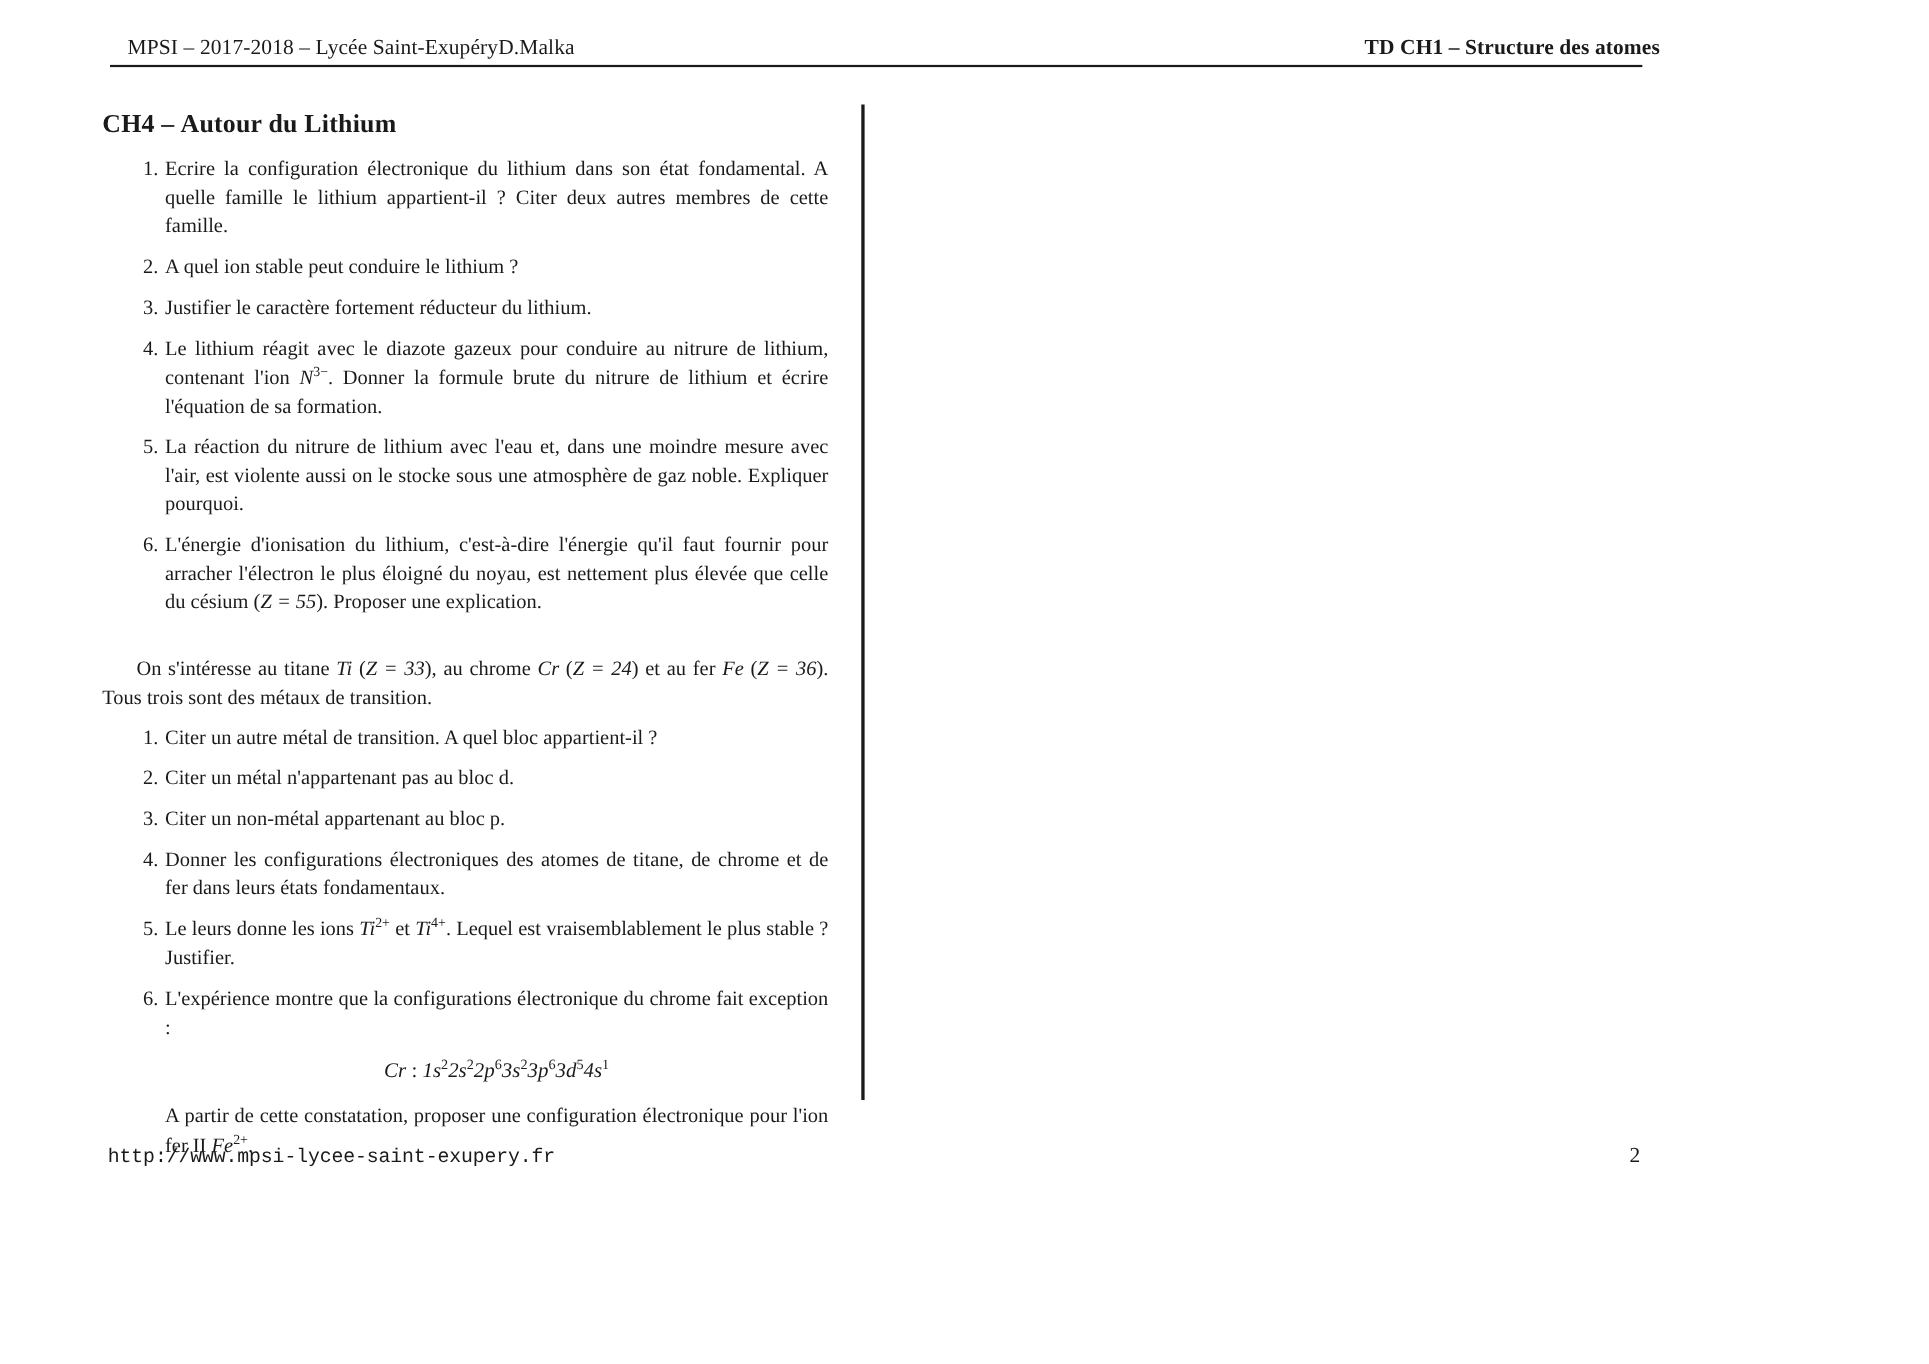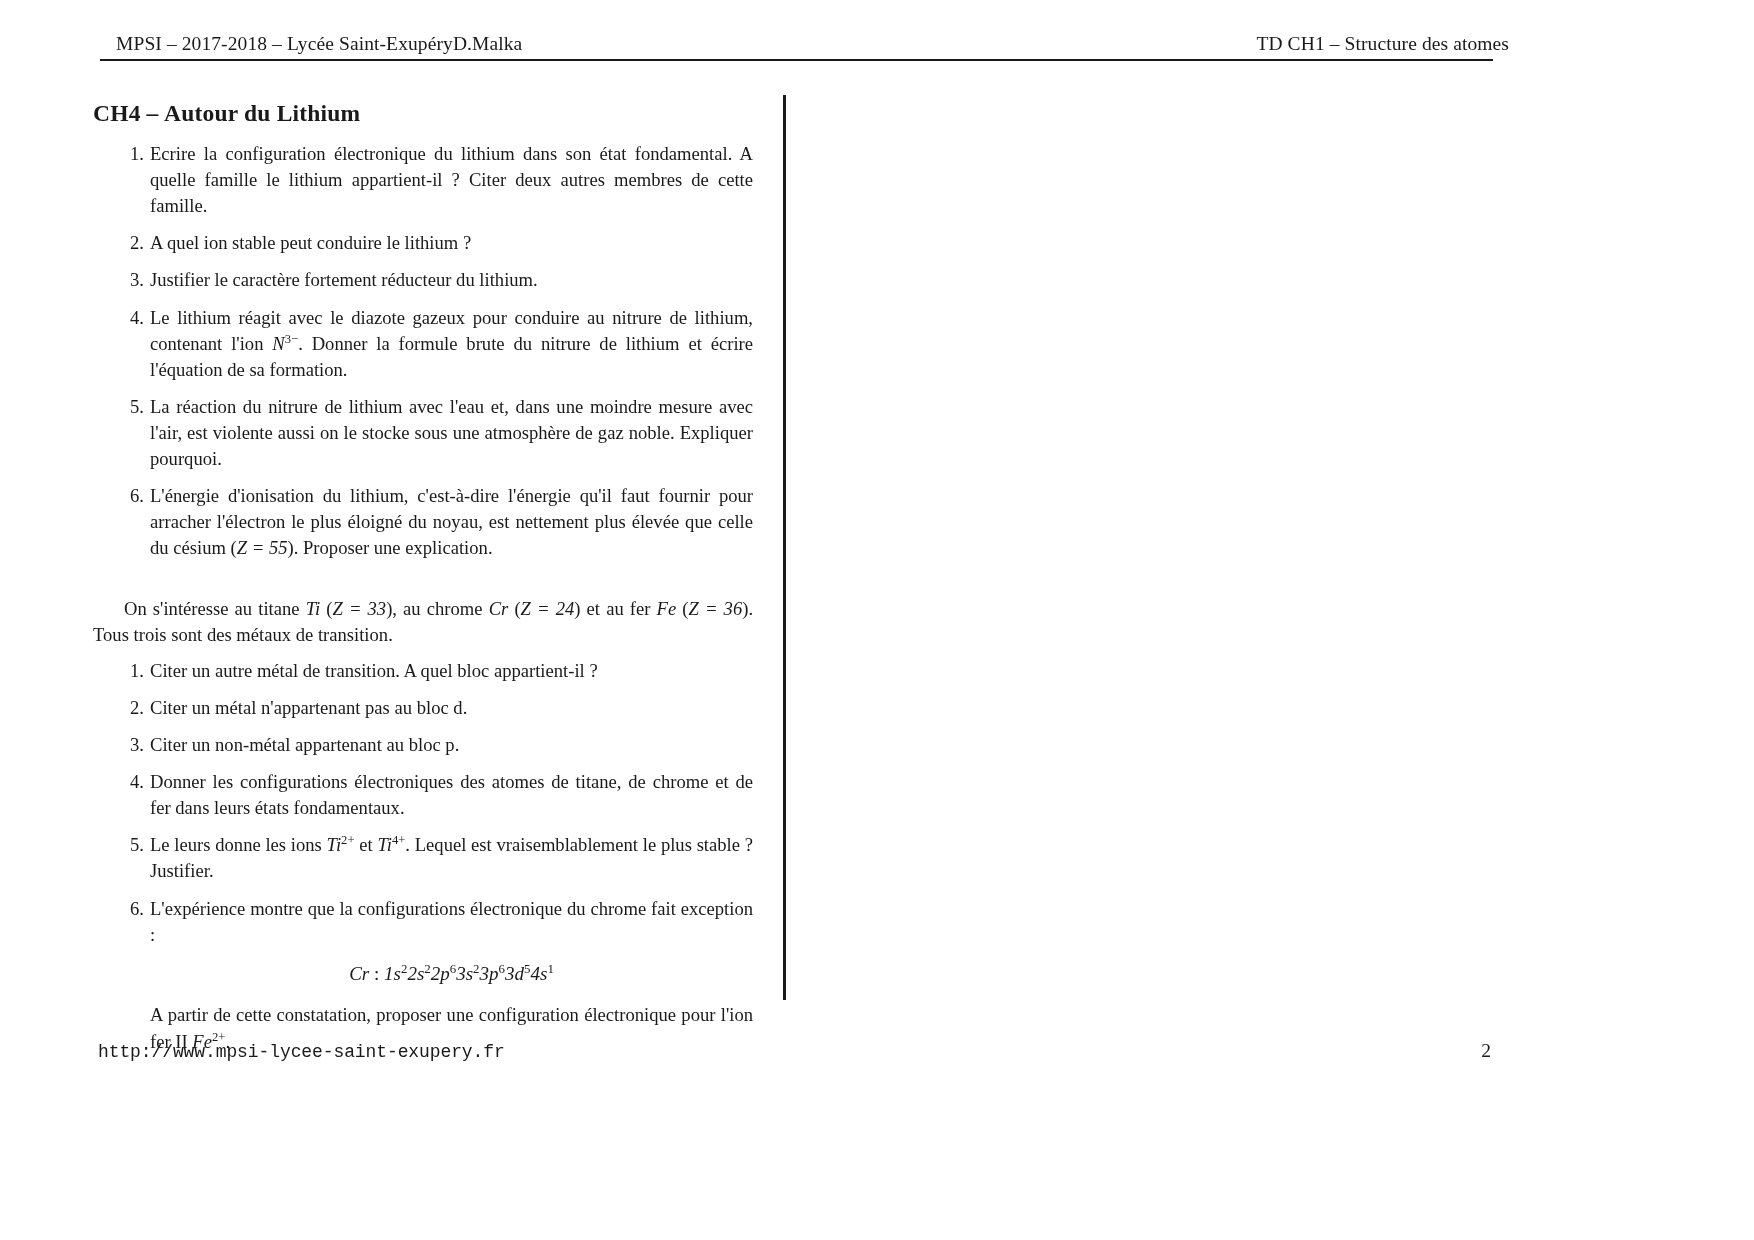--- a/index.html
+++ b/index.html
@@ -28,21 +28,21 @@
     left: 116px;
     top: 33px;
     width: 1393px;
     display: flex;
     align-items: baseline;
     font-size: 19.5px;
     letter-spacing: 0.1px;
   }
   .header .hleft   { flex: 0 0 auto; }
   .header .hcenter { flex: 1 1 auto; text-align: left; }
-  .header .hright  { flex: 0 0 auto; text-align: right; }
+  .header .hright  { flex: 0 0 auto; text-align: right; font-weight: bold; }
   .header-rule {
     position: absolute;
     left: 100px;
     top: 59px;
     width: 1393px;
     height: 1.6px;
     background: #1a1a1a;
   }
 
   

